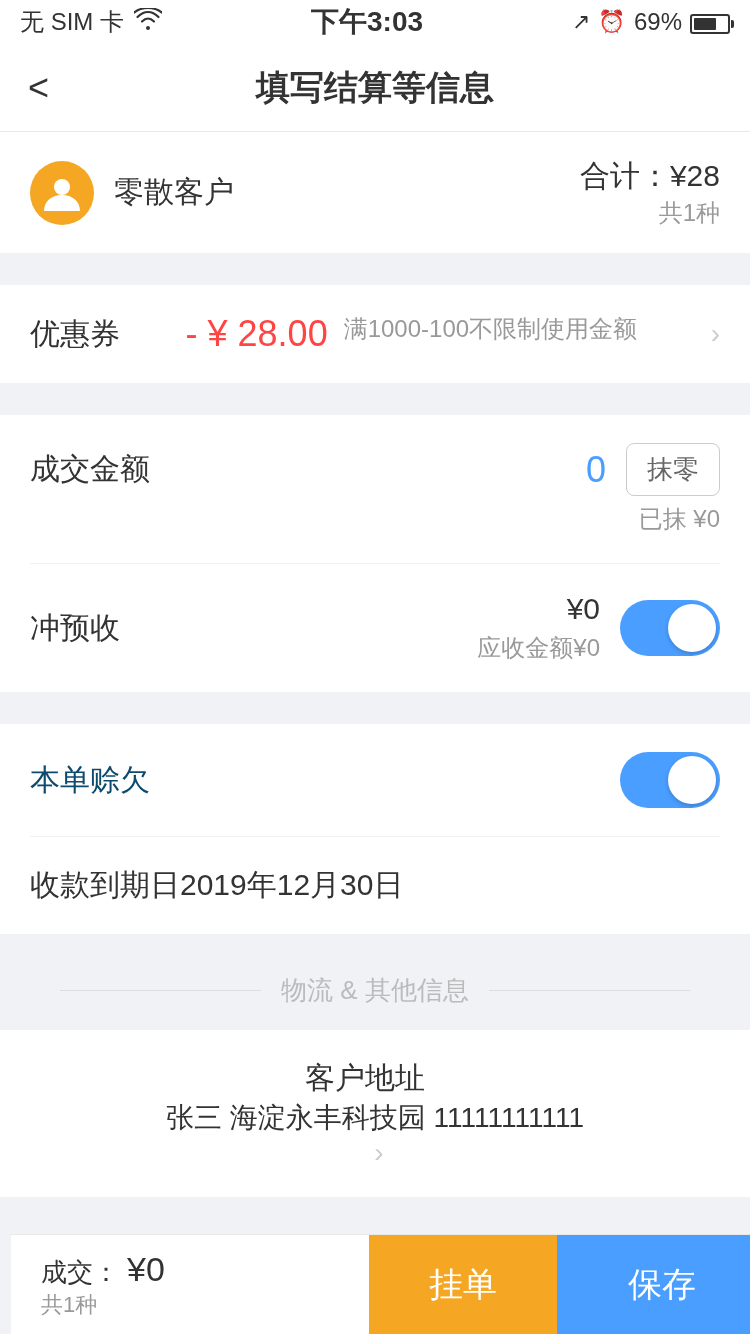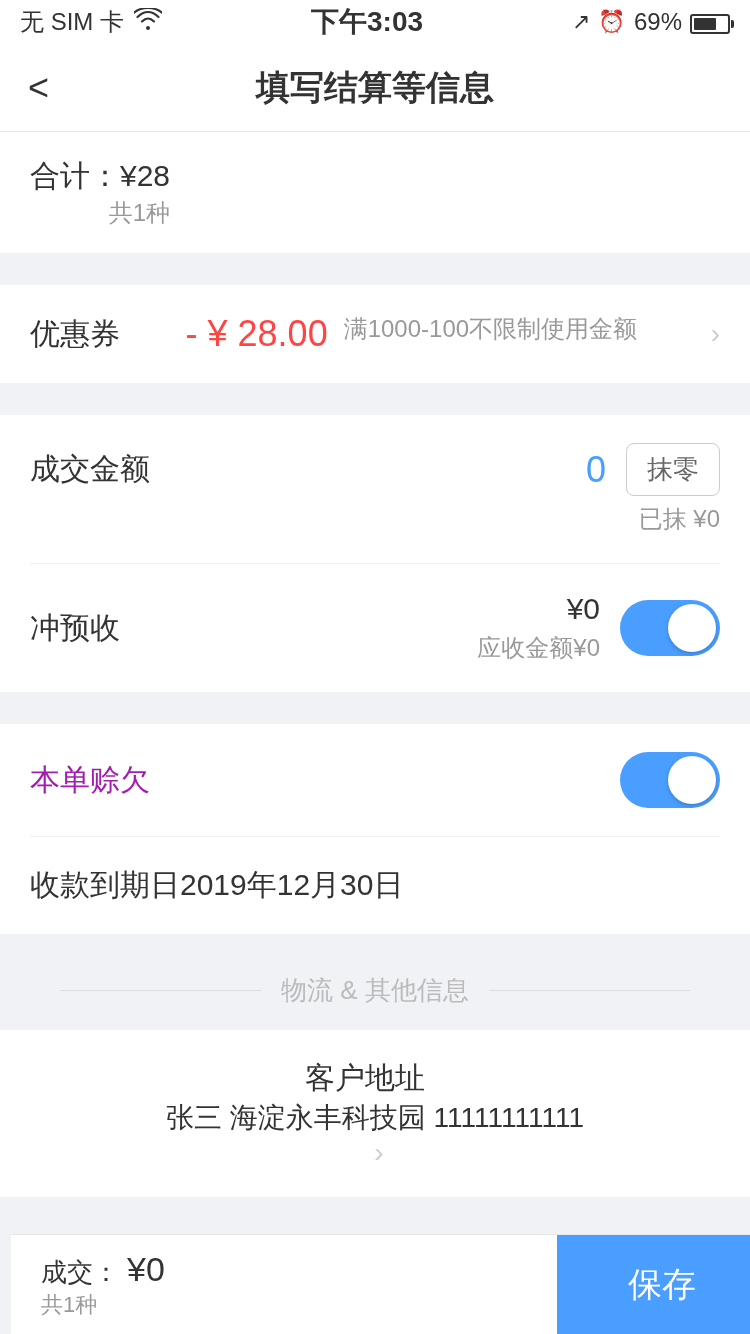--- a/index.html
+++ b/index.html
@@ -272,21 +272,21 @@
     
     .debt-row {
       padding: 28px 30px;
       background: #fff;
       display: flex;
       align-items: center;
       justify-content: space-between;
     }
     .debt-label {
       font-size: 30px;
-      color: #a21caf;
+      color: #0c4a6e;
     }
 
     
     .date-row {
       padding: 28px 30px;
       background: #fff;
       display: flex;
       align-items: center;
     }
     .date-label {
@@ -432,20 +432,29 @@
 
 <div class="nav-bar">
   <span class="nav-back">&lt;</span>
   <span class="nav-title">填写结算等信息</span>
 </div>
 
 <div class="content">
 
   <div class="card">
     <div class="customer-row">
+      <div class="customer-left">
+        <div class="customer-avatar">
+          <svg viewBox="0 0 44 44" fill="none">
+            <circle cx="22" cy="16" r="8" fill="#fff"></circle>
+            <path d="M4 40c0-10 8-16 18-16s18 6 18 16" fill="#fff"></path>
+          </svg>
+        </div>
+        <span class="customer-name">零散客户</span>
+      </div>
       <div class="customer-right">
         <div class="total-amount">合计：¥28</div>
         <div class="total-count">共1种</div>
       </div>
     </div>
   </div>
 
   <div class="section-gap"></div>
 
   <div class="card">
@@ -522,14 +531,15 @@
 </div>
 
 <div class="bottom-bar">
   <div class="bottom-info">
     <div style="display:flex;align-items:baseline;gap:8px;">
       <span class="bottom-deal-label">成交：</span>
       <span class="bottom-deal-amount">¥0</span>
     </div>
     <div class="bottom-count">共1种</div>
   </div>
+  <div class="bottom-btn-hold">挂单</div>
   <div class="bottom-btn-save">保存</div>
 </div>
 
 </body></html>

